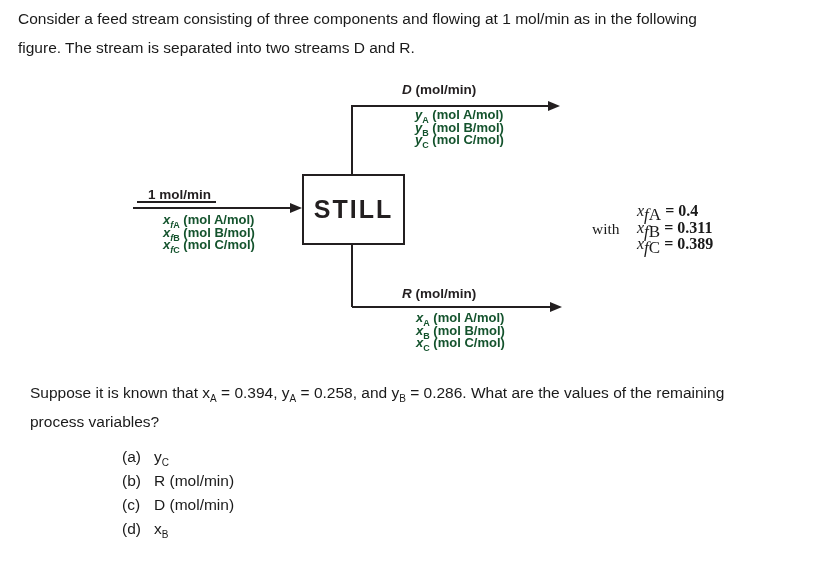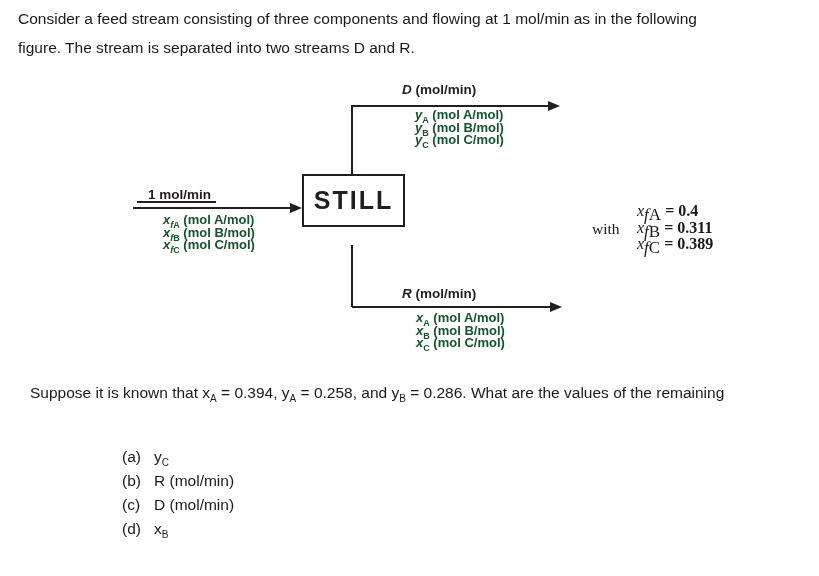--- a/index.html
+++ b/index.html
@@ -80,21 +80,21 @@
     white-space: nowrap;
     color: #14532d;
   }
   .comps sub, .dlab sub {
     font-size: 9px;
     line-height: 0;
   }
   #still-box {
     position: absolute;
     left: 302px; top: 174px;
-    width: 103px; height: 53px;
+    width: 103px; height: 71px;
     box-sizing: border-box;
     border: 2px solid #231f20;
     display: flex;
     align-items: center;
     justify-content: center;
     font-weight: bold;
     font-size: 25px;
     letter-spacing: 2px;
     background: #ffffff;
   }
@@ -170,20 +170,21 @@
   <div id="with-label" class="serif">with</div>
   <div id="equations" class="serif">
     <div><i>x</i><sub><i>f</i><span>A</span></sub><b> = 0.4</b></div>
     <div><i>x</i><sub><i>f</i><span>B</span></sub><b> = 0.311</b></div>
     <div><i>x</i><sub><i>f</i><span>C</span></sub><b> = 0.389</b></div>
   </div>
 </div>
 
 <div class="para" id="question">
   <div><span>Suppose it is known that x</span><sub>A</sub><span> = 0.394, y</span><sub>A</sub><span> = 0.258, and y</span><sub>B</sub><span> = 0.286. What are the values of the remaining</span></div>
+  <div>process variables?</div>
 </div>
 
 <div id="options">
   <div class="option"><span class="marker">(a)</span><span><span>y</span><sub>C</sub><span></span></span></div>
   <div class="option"><span class="marker">(b)</span><span><span>R</span><sub></sub><span> (mol/min)</span></span></div>
   <div class="option"><span class="marker">(c)</span><span><span>D</span><sub></sub><span> (mol/min)</span></span></div>
   <div class="option"><span class="marker">(d)</span><span><span>x</span><sub>B</sub><span></span></span></div>
 </div>
 
 </body></html>

